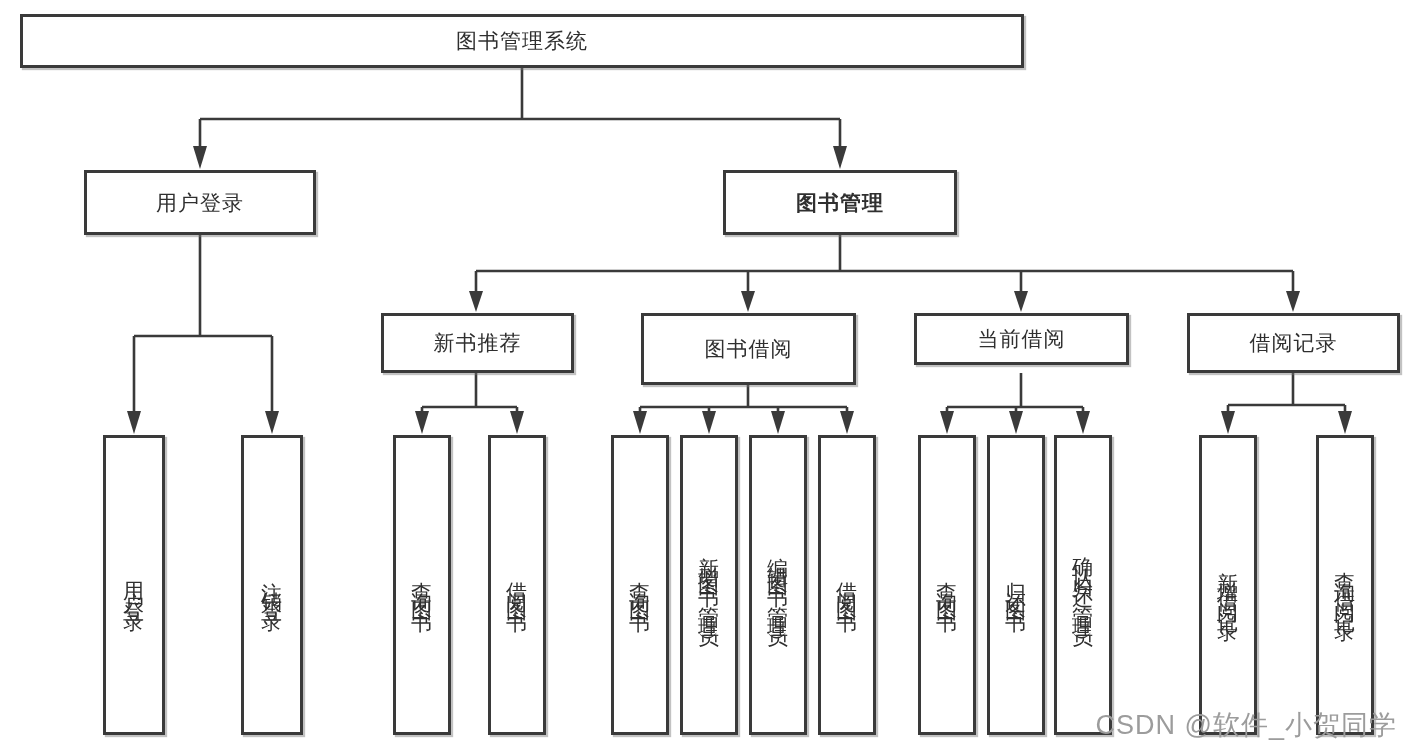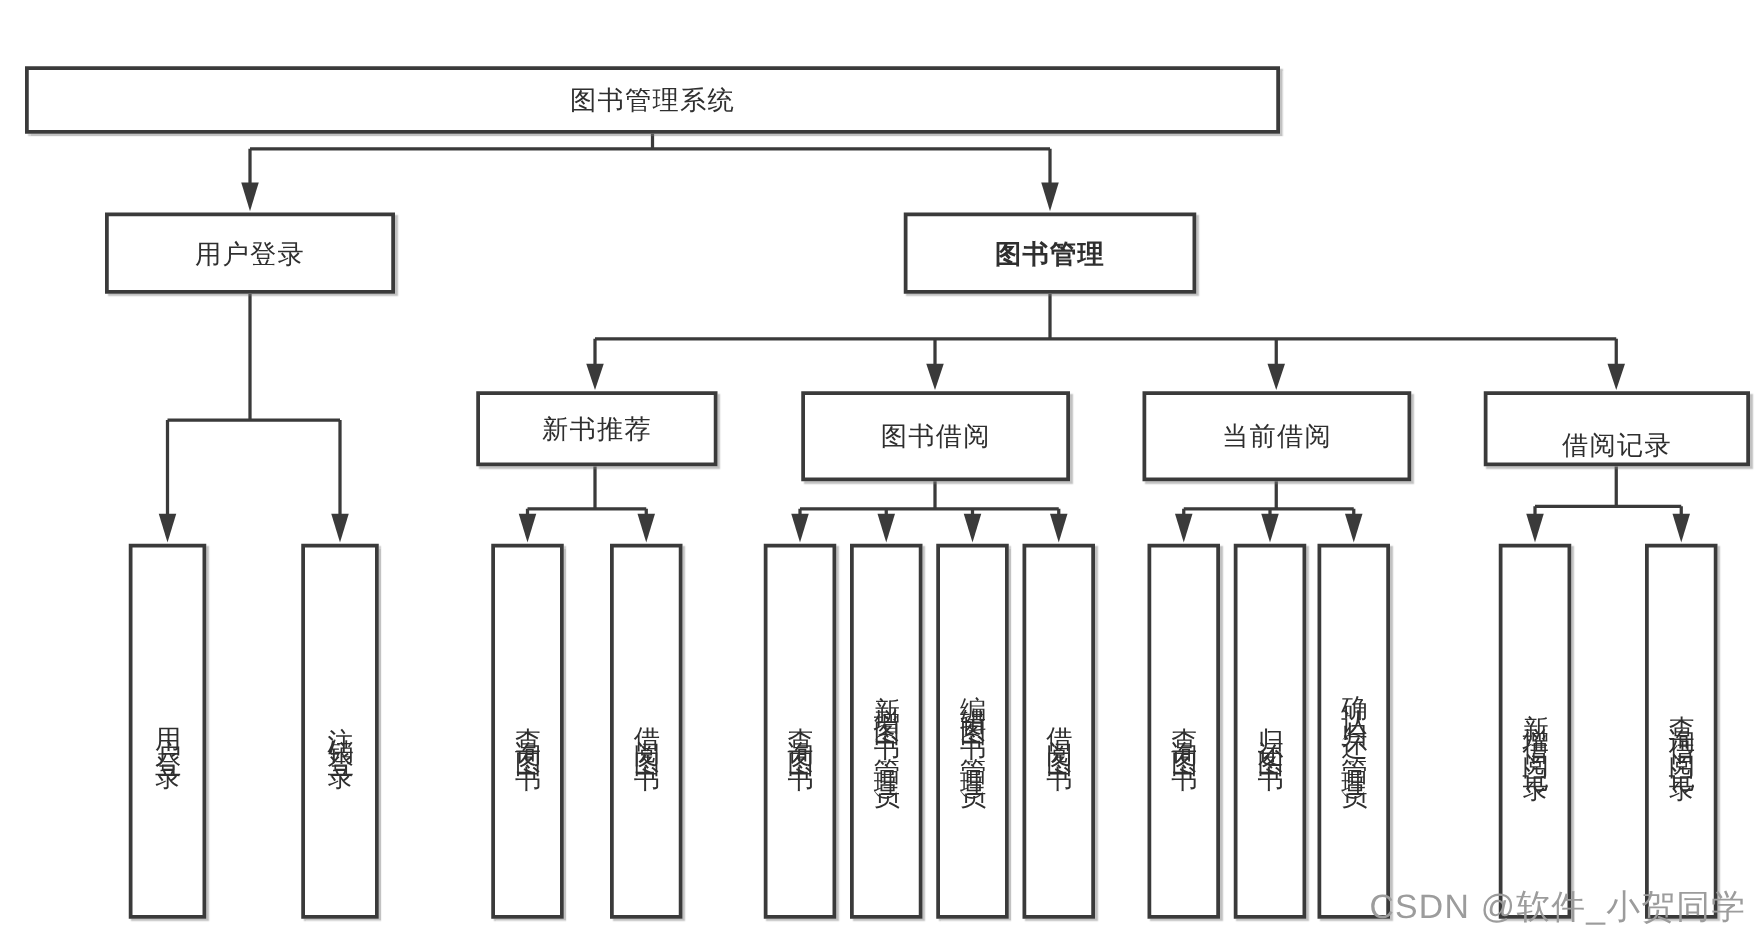--- a/index.html
+++ b/index.html
@@ -69,27 +69,27 @@
   .leaf .vtext {
     writing-mode: vertical-rl;
     text-orientation: mixed;
     font-size: 21px;
     letter-spacing: 10px;
     line-height: 1;
     white-space: nowrap;
   }
 
   
-  .n-root      { left: 20px;   top: 14px;  width: 1004px; height: 54px; margin-top: 39px; }
+  .n-root      { left: 20px;   top: 14px;  width: 1004px; height: 54px; }
   .n-login     { left: 84px;   top: 170px; width: 232px;  height: 65px; }
   .n-mgmt      { left: 723px;  top: 170px; width: 234px;  height: 65px; font-weight: bold; }
   .n-newbook   { left: 381px;  top: 313px; width: 193px;  height: 60px; font-family: Liberation Serif, serif; }
   .n-borrow    { left: 641px;  top: 313px; width: 215px;  height: 72px; }
-  .n-current   { left: 914px;  top: 313px; width: 215px;  height: 72px; }
-  .n-records   { left: 1187px; top: 313px; width: 213px;  height: 60px; align-items: flex-end; }
+  .n-current   { left: 914px;  top: 313px; width: 215px;  height: 52px; }
+  .n-records   { left: 1187px; top: 313px; width: 213px;  height: 60px; }
 
   .l-1  { left: 103px;  width: 62px; }
   .l-2  { left: 241px;  width: 62px; }
   .l-3  { left: 393px;  width: 58px; }
   .l-4  { left: 488px;  width: 58px; }
   .l-5  { left: 611px;  width: 58px; }
   .l-6  { left: 680px;  width: 58px; }
   .l-7  { left: 749px;  width: 58px; }
   .l-8  { left: 818px;  width: 58px; }
   .l-9  { left: 918px;  width: 58px; }

